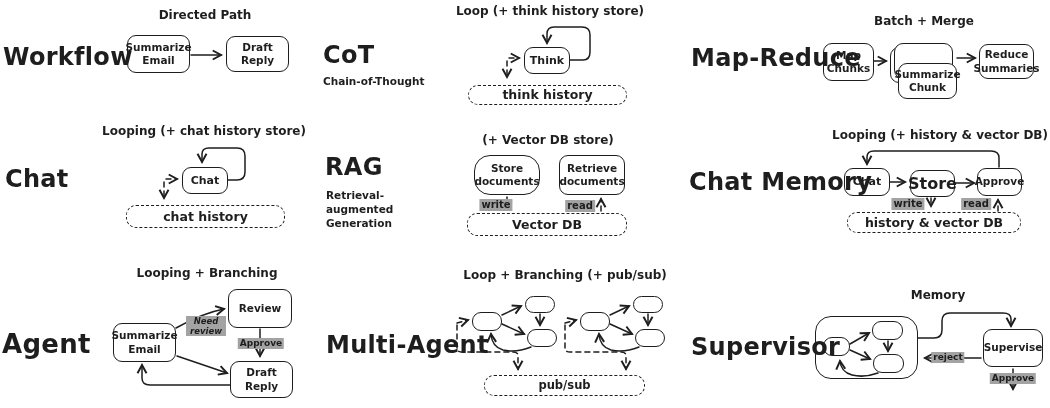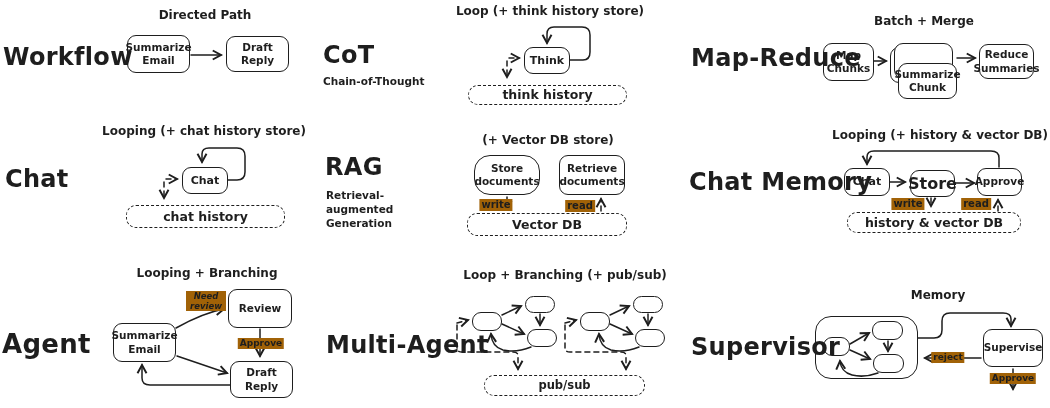--- a/index.html
+++ b/index.html
@@ -12,21 +12,21 @@
   .sub{position:absolute;font-size:10.5px;font-weight:600;line-height:1.35;z-index:3;}
   .node{
     position:absolute;border:1.6px solid #1e1e1e;border-radius:9px;background:#fff;
     display:flex;align-items:center;justify-content:center;text-align:center;
     font-size:10.5px;font-weight:600;line-height:1.25;z-index:2;box-sizing:border-box;padding:2px;
   }
   .node.dashed{border-style:dashed;font-size:12.5px;border-radius:10px;}
   .node.ghost{background:transparent;border-radius:16px;z-index:1;}
   .node.blank{padding:0;}
   .tag{
-    position:absolute;font-size:9px;font-weight:600;background:#a16207;z-index:3;
+    position:absolute;font-size:9px;font-weight:600;background:#a3a3a3;z-index:3;
     padding:0 2px;text-align:center;line-height:1.2;transform:translateX(-50%);white-space:nowrap;
   }
   .tag.wrap{white-space:normal;transform:none;font-size:8.5px;font-style:italic;}
   svg.wires{position:absolute;left:0;top:0;z-index:1;}
   .ln{fill:none;stroke:#1e1e1e;stroke-width:1.5;stroke-linecap:round;}
   .dash{stroke-dasharray:5 4;}
 </style>
 </head>
 <body>
 
@@ -159,21 +159,21 @@
     <div class="tag" style="left:976px;top:198px;font-size:10px;">read</div>
     <div class="node dashed" style="left:847px;top:212px;width:174px;height:21px;">history &amp; vector DB</div>
   </div>
 
   <div>
     <div class="hd" style="left:2px;top:329px;font-size:26px;">Agent</div>
     <div class="cap" style="left:207px;top:266px;">Looping + Branching</div>
     <div class="node" style="left:228px;top:289px;width:64px;height:39px;">Review</div>
     <div class="node" style="left:113px;top:323px;width:63px;height:39px;">Summarize Email</div>
     <div class="node" style="left:230px;top:361px;width:63px;height:37px;">Draft Reply</div>
-    <div class="tag wrap" style="left:186px;top:291px;width:36px;">Need review</div>
+    <div class="tag wrap" style="left:186px;top:316px;width:36px;">Need review</div>
     <div class="tag" style="left:261px;top:338px;">Approve</div>
   </div>
 
   <div>
     <div class="hd" style="left:326px;top:331px;">Multi-Agent</div>
     <div class="cap" style="left:565px;top:268px;">Loop + Branching (+ pub/sub)</div>
     <div class="node blank" style="left:472px;top:312px;width:30px;height:19px;"></div>
     <div class="node blank" style="left:525px;top:296px;width:30px;height:17px;"></div>
     <div class="node blank" style="left:527px;top:329px;width:30px;height:18px;"></div>
     <div class="node blank" style="left:580px;top:312px;width:30px;height:19px;"></div>

